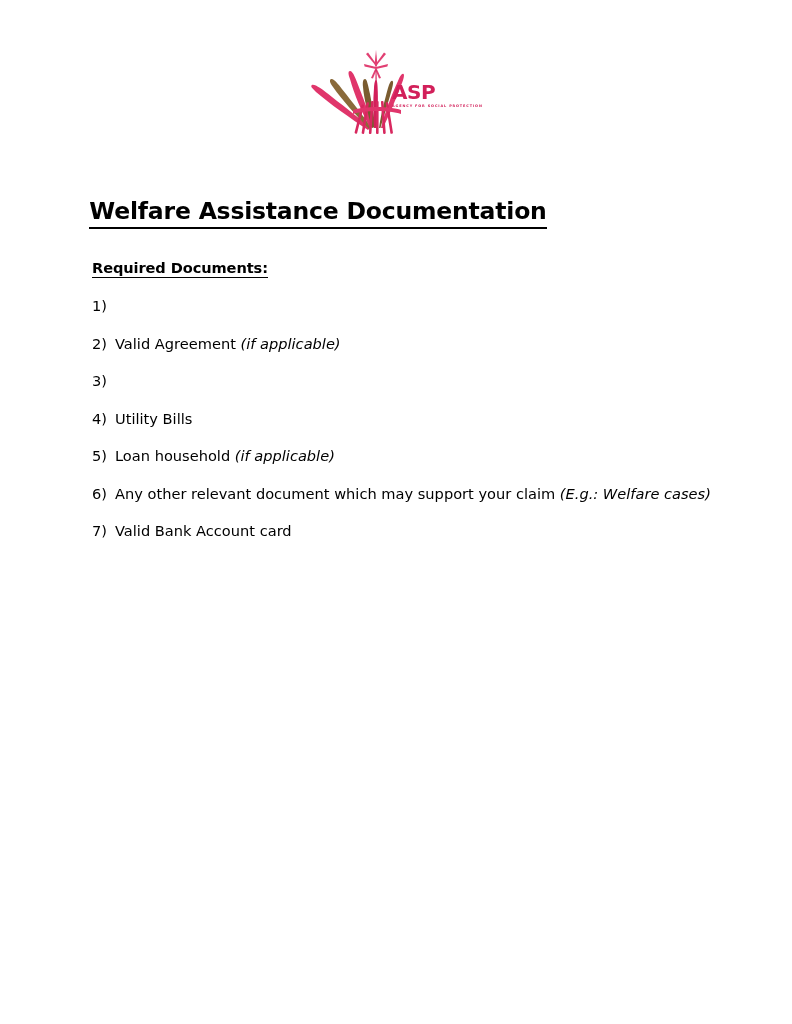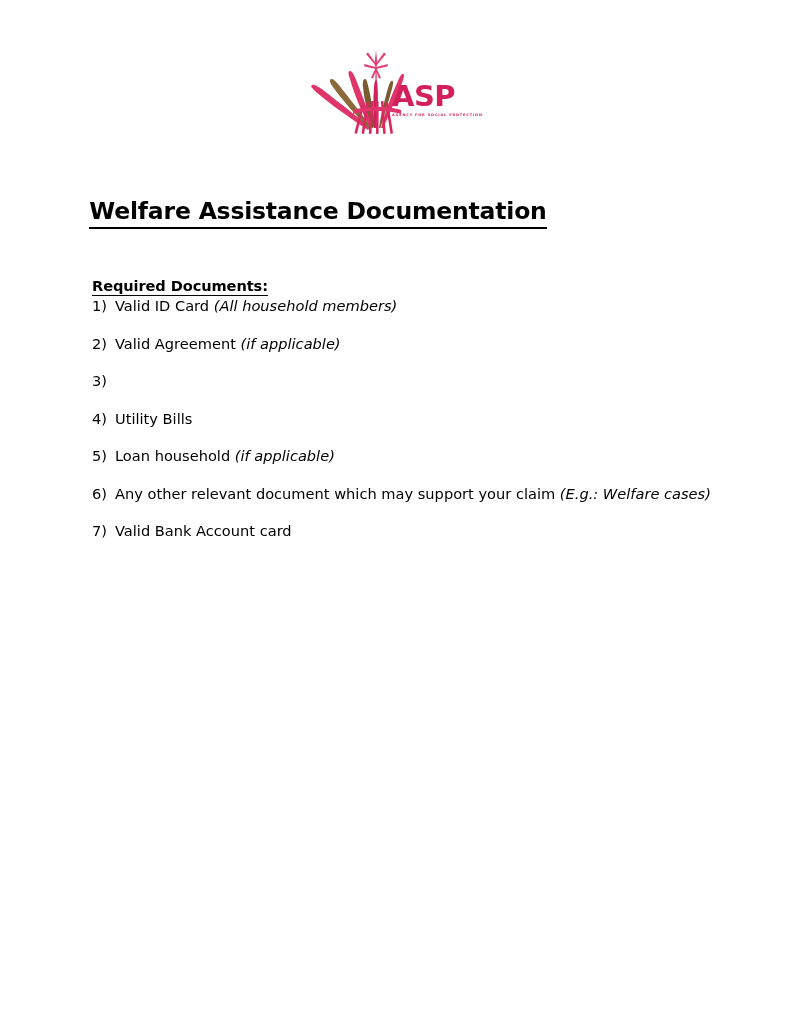--- a/index.html
+++ b/index.html
@@ -48,21 +48,21 @@
   .logo-word {
     position: absolute;
     left: 86px;
     top: 38px;
     width: 94px;
     height: 46px;
   }
   .asp-text {
     font-family: "DejaVu Sans", sans-serif;
     font-weight: 700;
-    font-size: 29px;
+    font-size: 20px;
     letter-spacing: -0.5px;
     line-height: 1;
     color: #D2205A;
     margin: 0;
     padding: 0;
   }
   .asp-tag {
     font-family: "DejaVu Sans", sans-serif;
     font-weight: 700;
     font-size: 3.4px;
@@ -95,21 +95,20 @@
   
   .section-heading {
     position: absolute;
     top: 259px;
     left: 92px;
     font-family: "DejaVu Sans", sans-serif;
     font-weight: 700;
     font-size: 14.6px;
     letter-spacing: -0.1px;
     color: #000000;
-    margin-top: 18px;
   }
   .section-heading span {
     border-bottom: 1.7px solid #000000;
     padding-bottom: 1px;
   }
 
   
   .doc-list {
     position: absolute;
     top: 296px;
@@ -198,21 +197,20 @@
   </div>
 
   <div class="section-heading">
     <span>Required Documents:</span>
   </div>
 
   <div class="doc-list">
 
     <div class="doc-item">
       <span class="doc-num">1)</span>
-      <span class="doc-text"><span>Valid ID Card </span><span class="doc-note">(All household members)</span></span>
     </div>
 
     <div class="doc-item">
       <span class="doc-num">2)</span>
       <span class="doc-text"><span>Valid Agreement </span><span class="doc-note">(if applicable)</span></span>
     </div>
 
     <div class="doc-item">
       <span class="doc-num">3)</span>
     </div>

